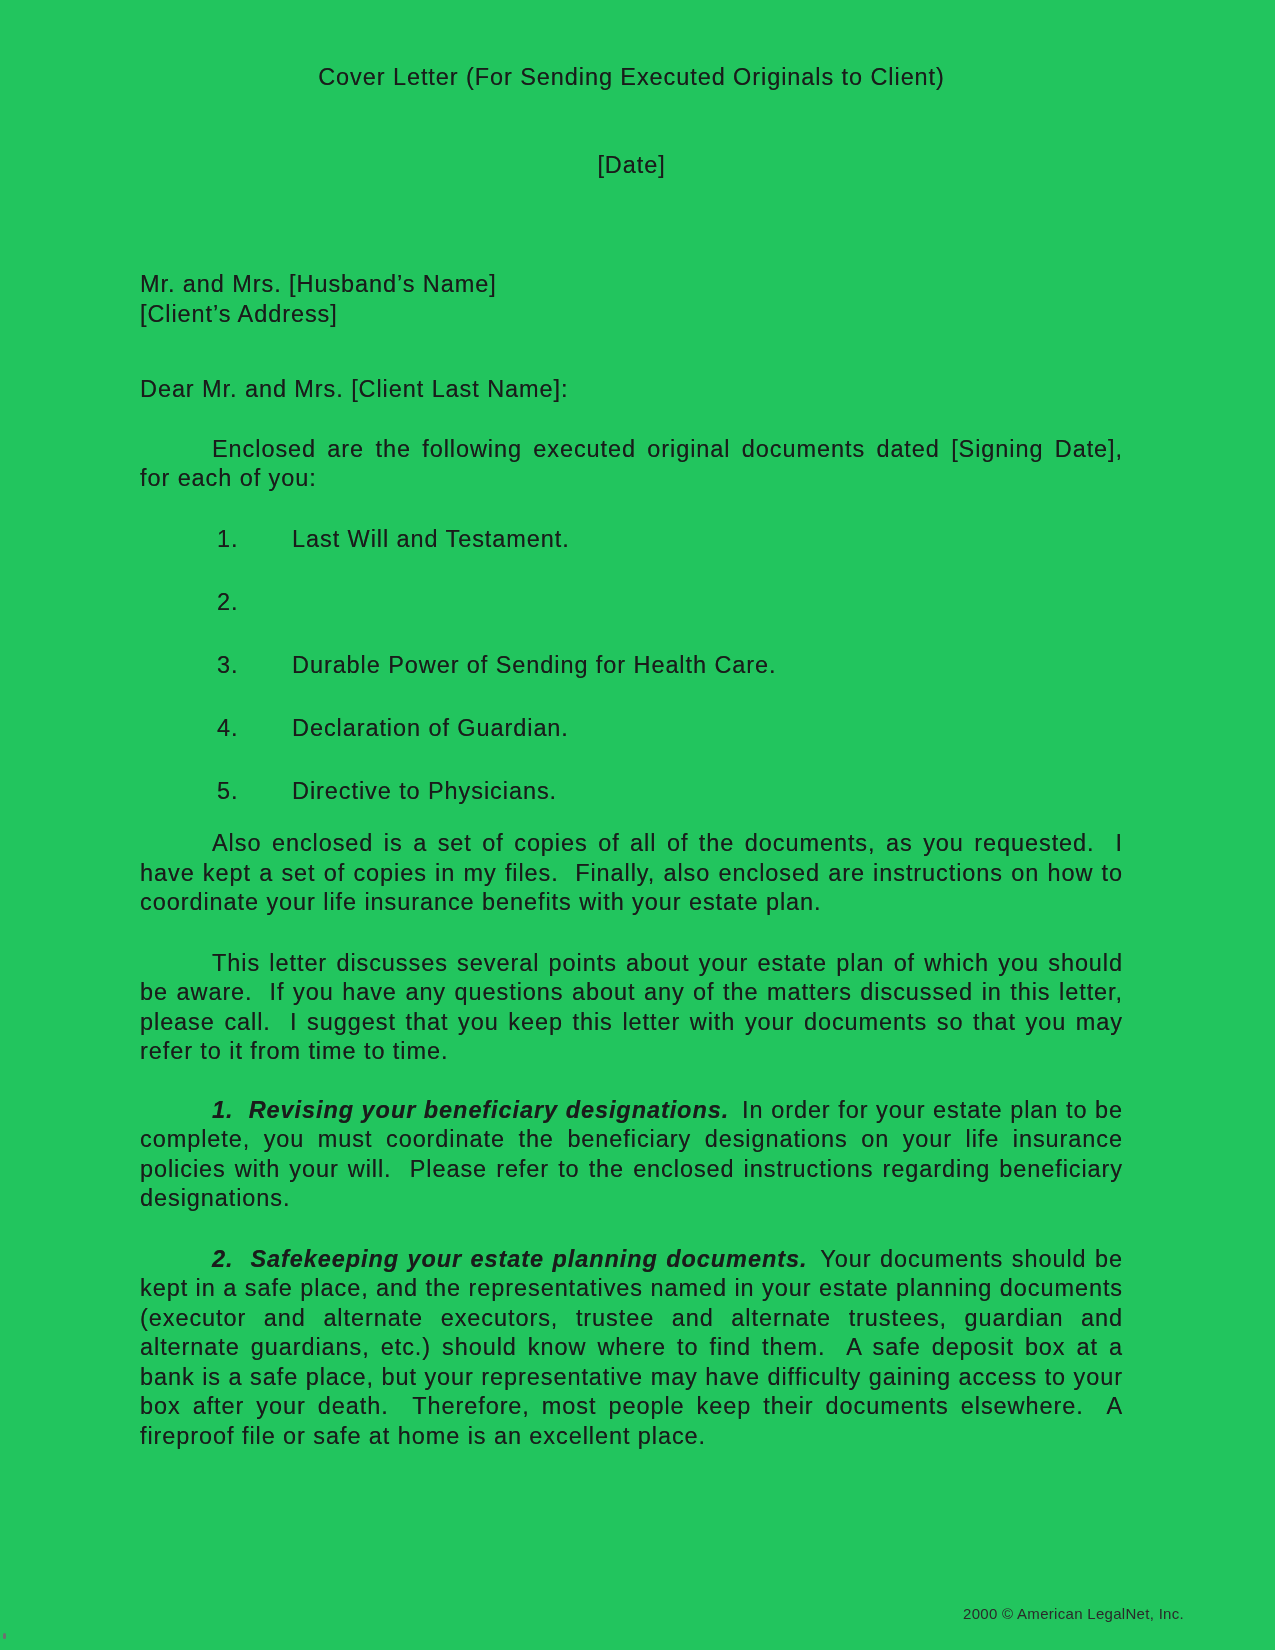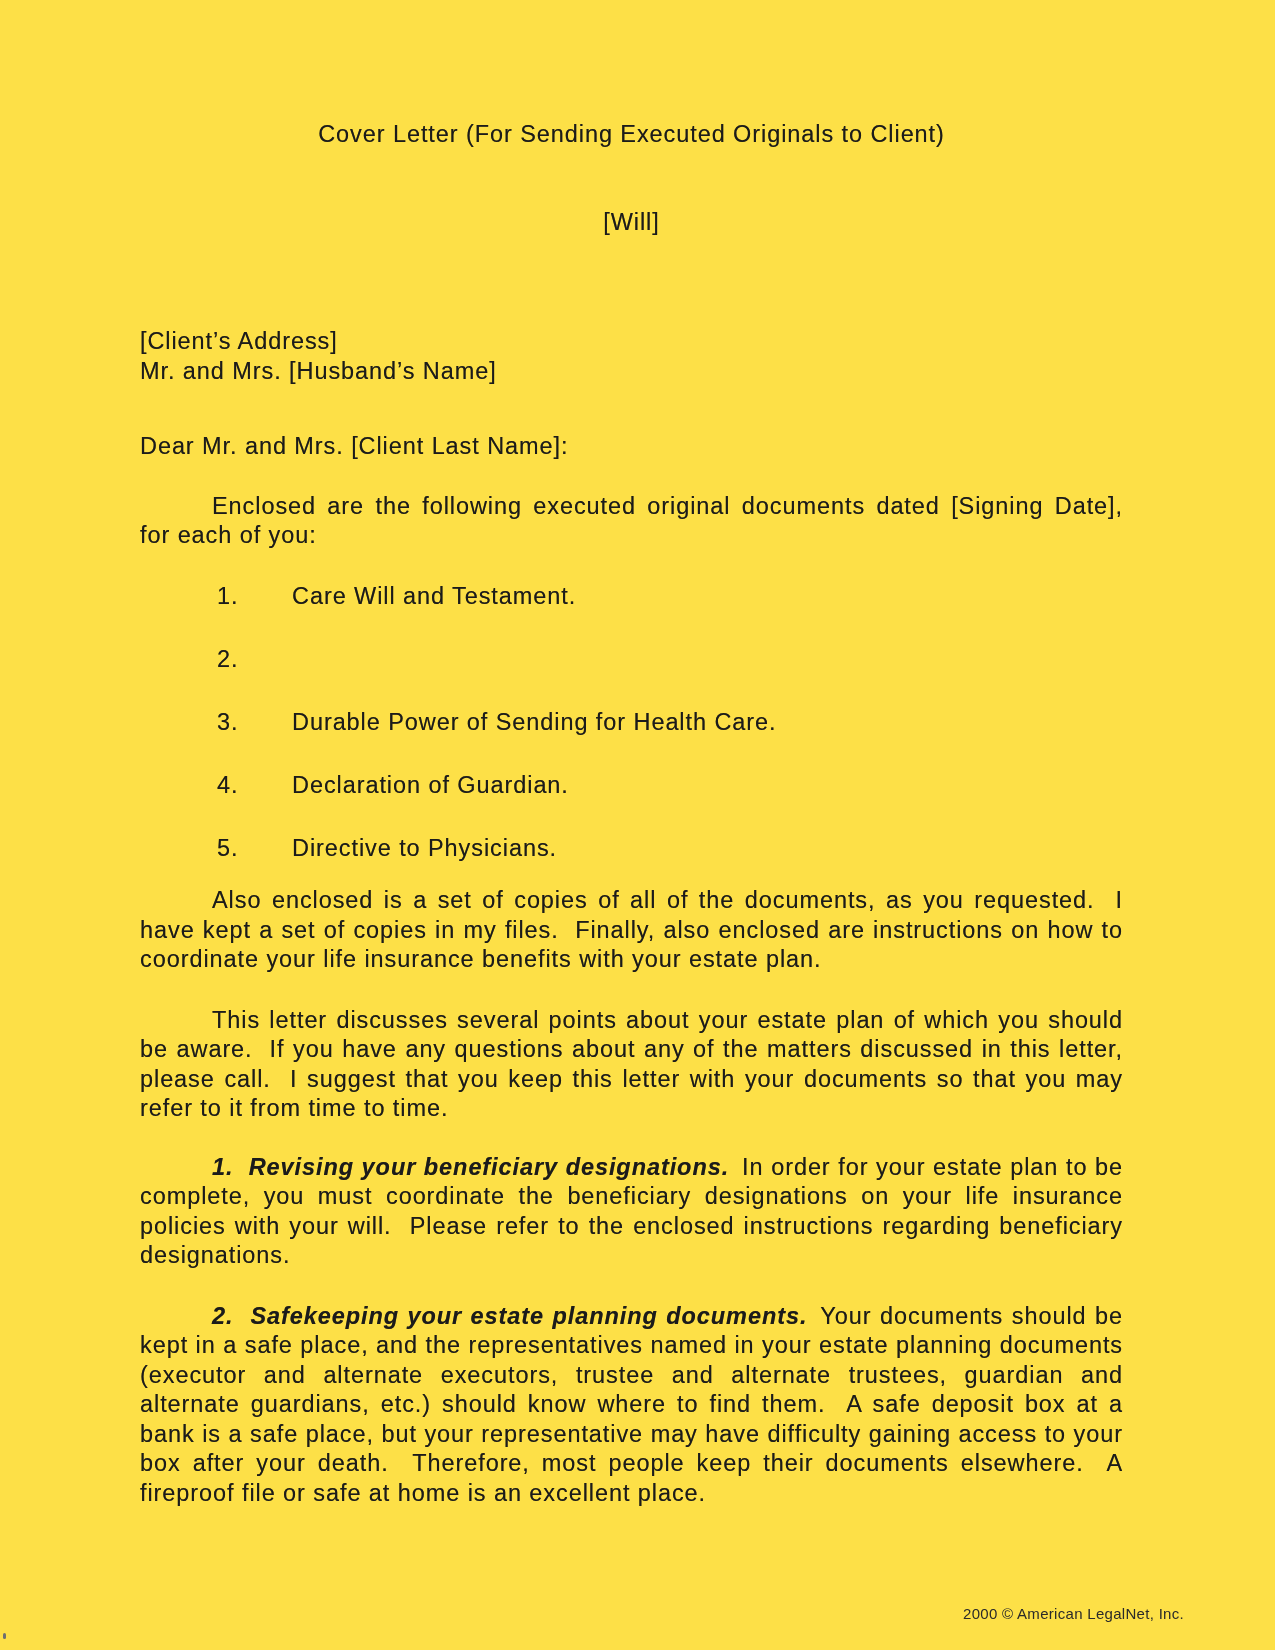--- a/index.html
+++ b/index.html
@@ -5,27 +5,27 @@
   html, body {
     margin: 0;
     padding: 0;
     background: #ffffff;
   }
   .page {
     position: relative;
     width: 1275px;
     height: 1650px;
     box-sizing: border-box;
-    background: #fde047;
+    background: #22c55e;
     font-family: "Liberation Sans", sans-serif;
     color: #1b1b1b;
     font-size: 23.5px;
     line-height: 29.5px;
     letter-spacing: 0.92px;
-    padding: 120px 0 0 140px;
+    padding: 63px 0 0 140px;
     overflow: hidden;
     text-shadow: 0 0 0.3px rgba(0,0,0,0.45);
   }
   .content {
     width: 983px;
   }
   .doc-title {
     text-align: center;
   }
   .date-line {
@@ -89,35 +89,35 @@
   }
 </style>
 </head>
 <body>
 
 <div class="page">
   <div class="content">
 
     <div class="doc-title">Cover Letter (For Sending Executed Originals to Client)</div>
 
-    <div class="date-line">[Will]</div>
+    <div class="date-line">[Date]</div>
 
     <div class="address-block">
+      <div>Mr. and Mrs. [Husband’s Name]</div>
       <div>[Client’s Address]</div>
-      <div>Mr. and Mrs. [Husband’s Name]</div>
     </div>
 
     <div class="salutation">Dear Mr. and Mrs. [Client Last Name]:</div>
 
     <p class="para">Enclosed are the following executed original documents dated [Signing Date], for each of you:</p>
 
     <div>
       <div class="enclosure-item first">
         <span class="enclosure-num">1.</span>
-        <span>Care Will and Testament.</span>
+        <span>Last Will and Testament.</span>
       </div>
       <div class="enclosure-item">
         <span class="enclosure-num">2.</span>
       </div>
       <div class="enclosure-item">
         <span class="enclosure-num">3.</span>
         <span>Durable Power of Sending for Health Care.</span>
       </div>
       <div class="enclosure-item">
         <span class="enclosure-num">4.</span>

